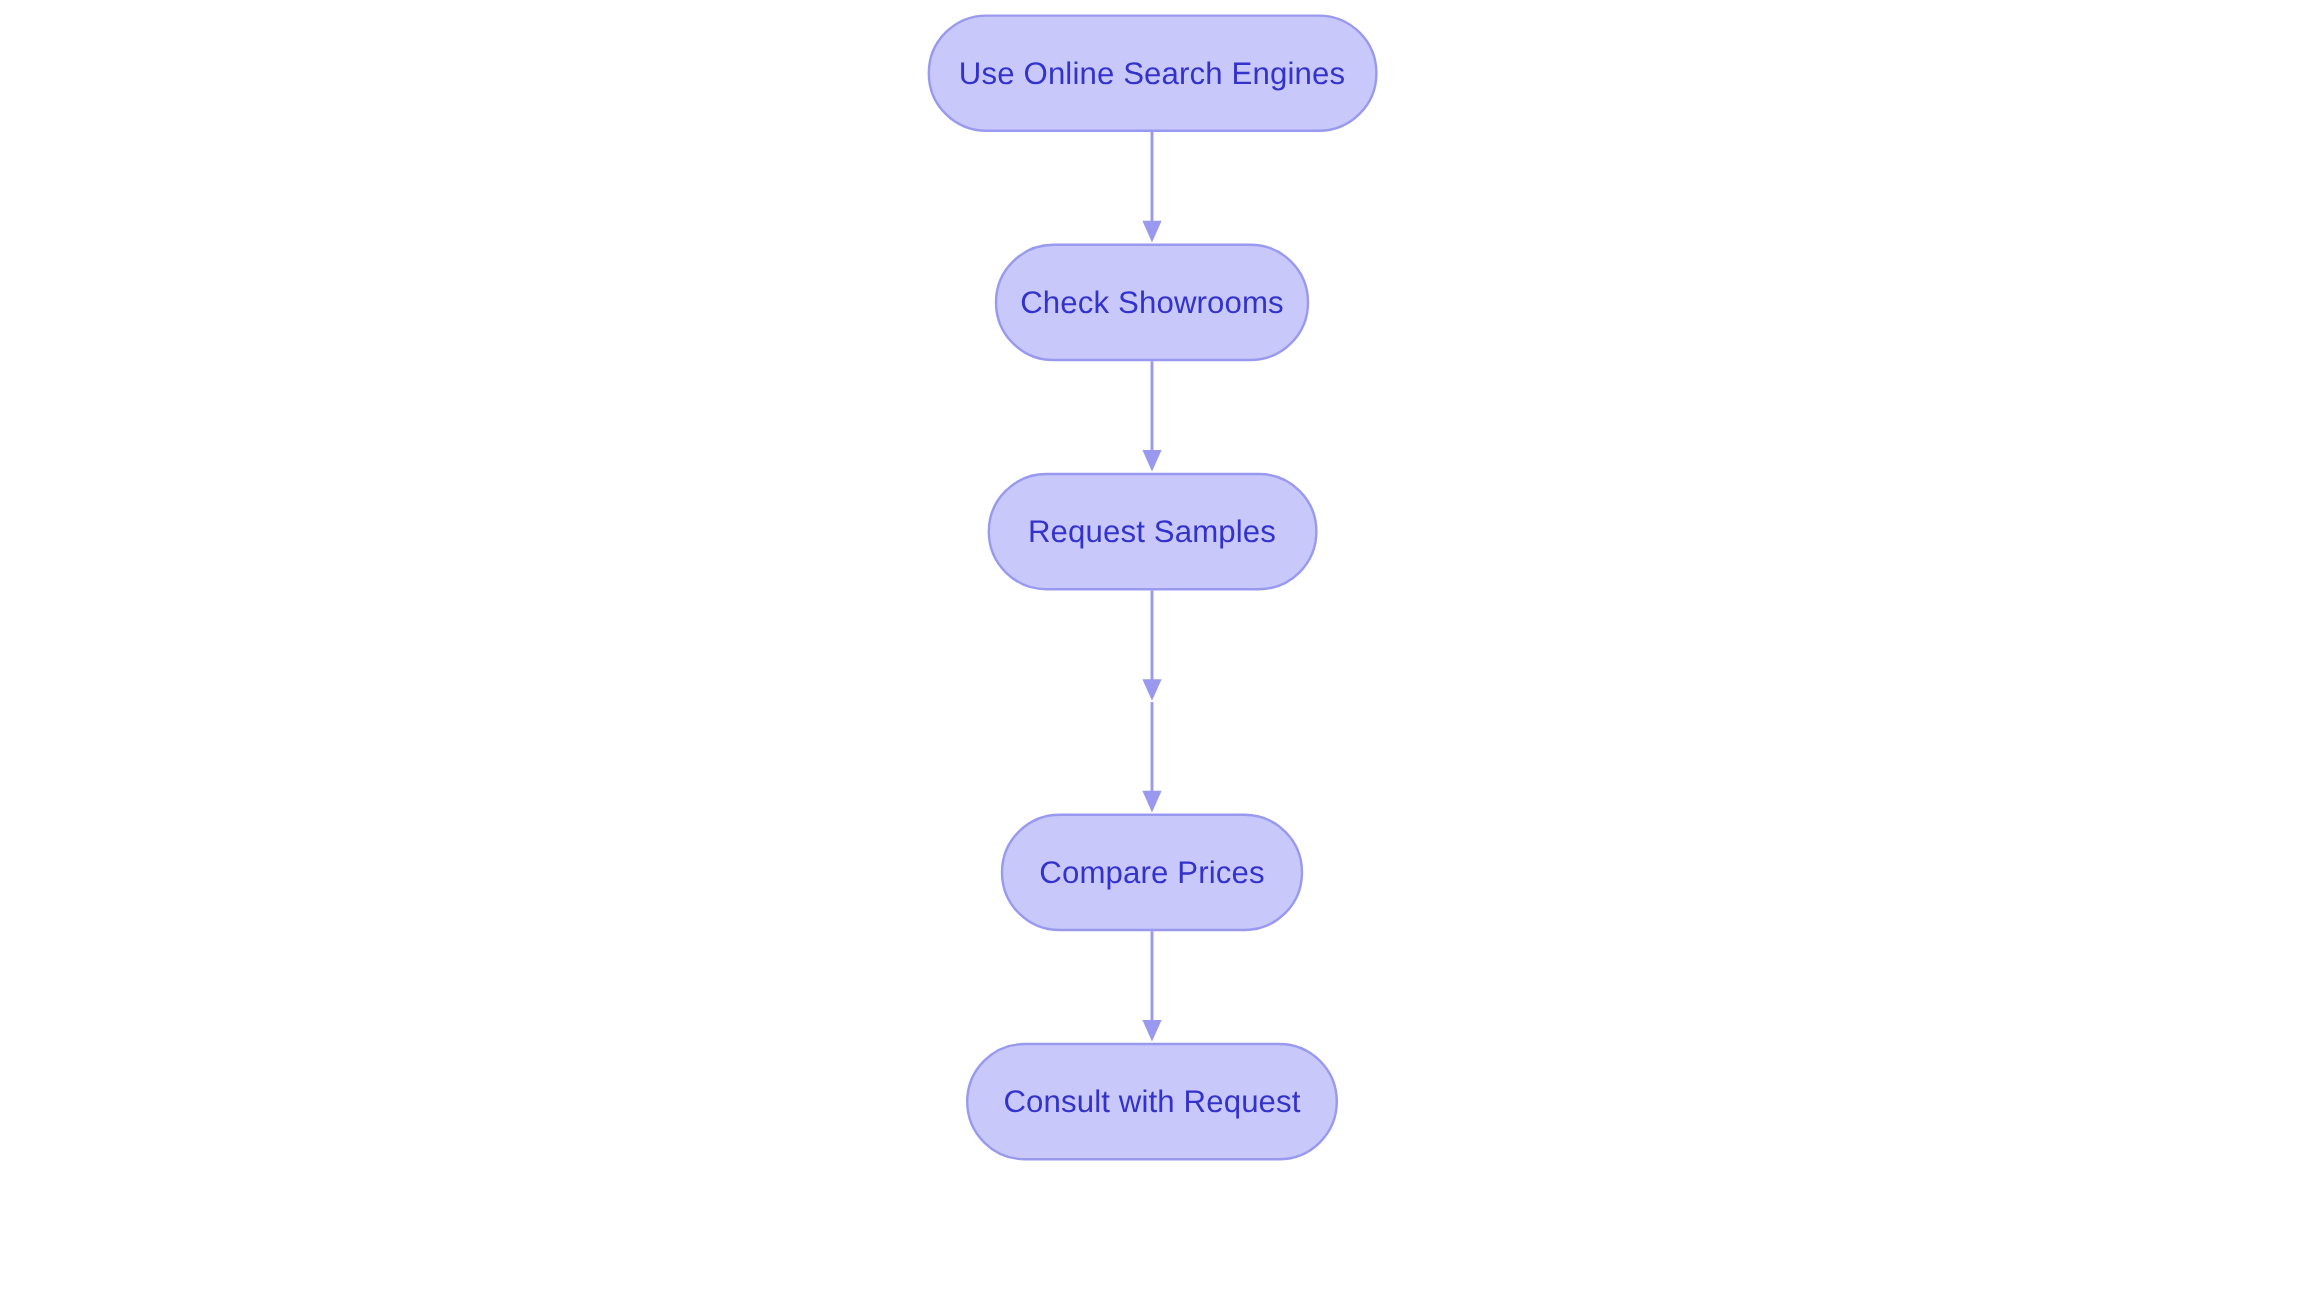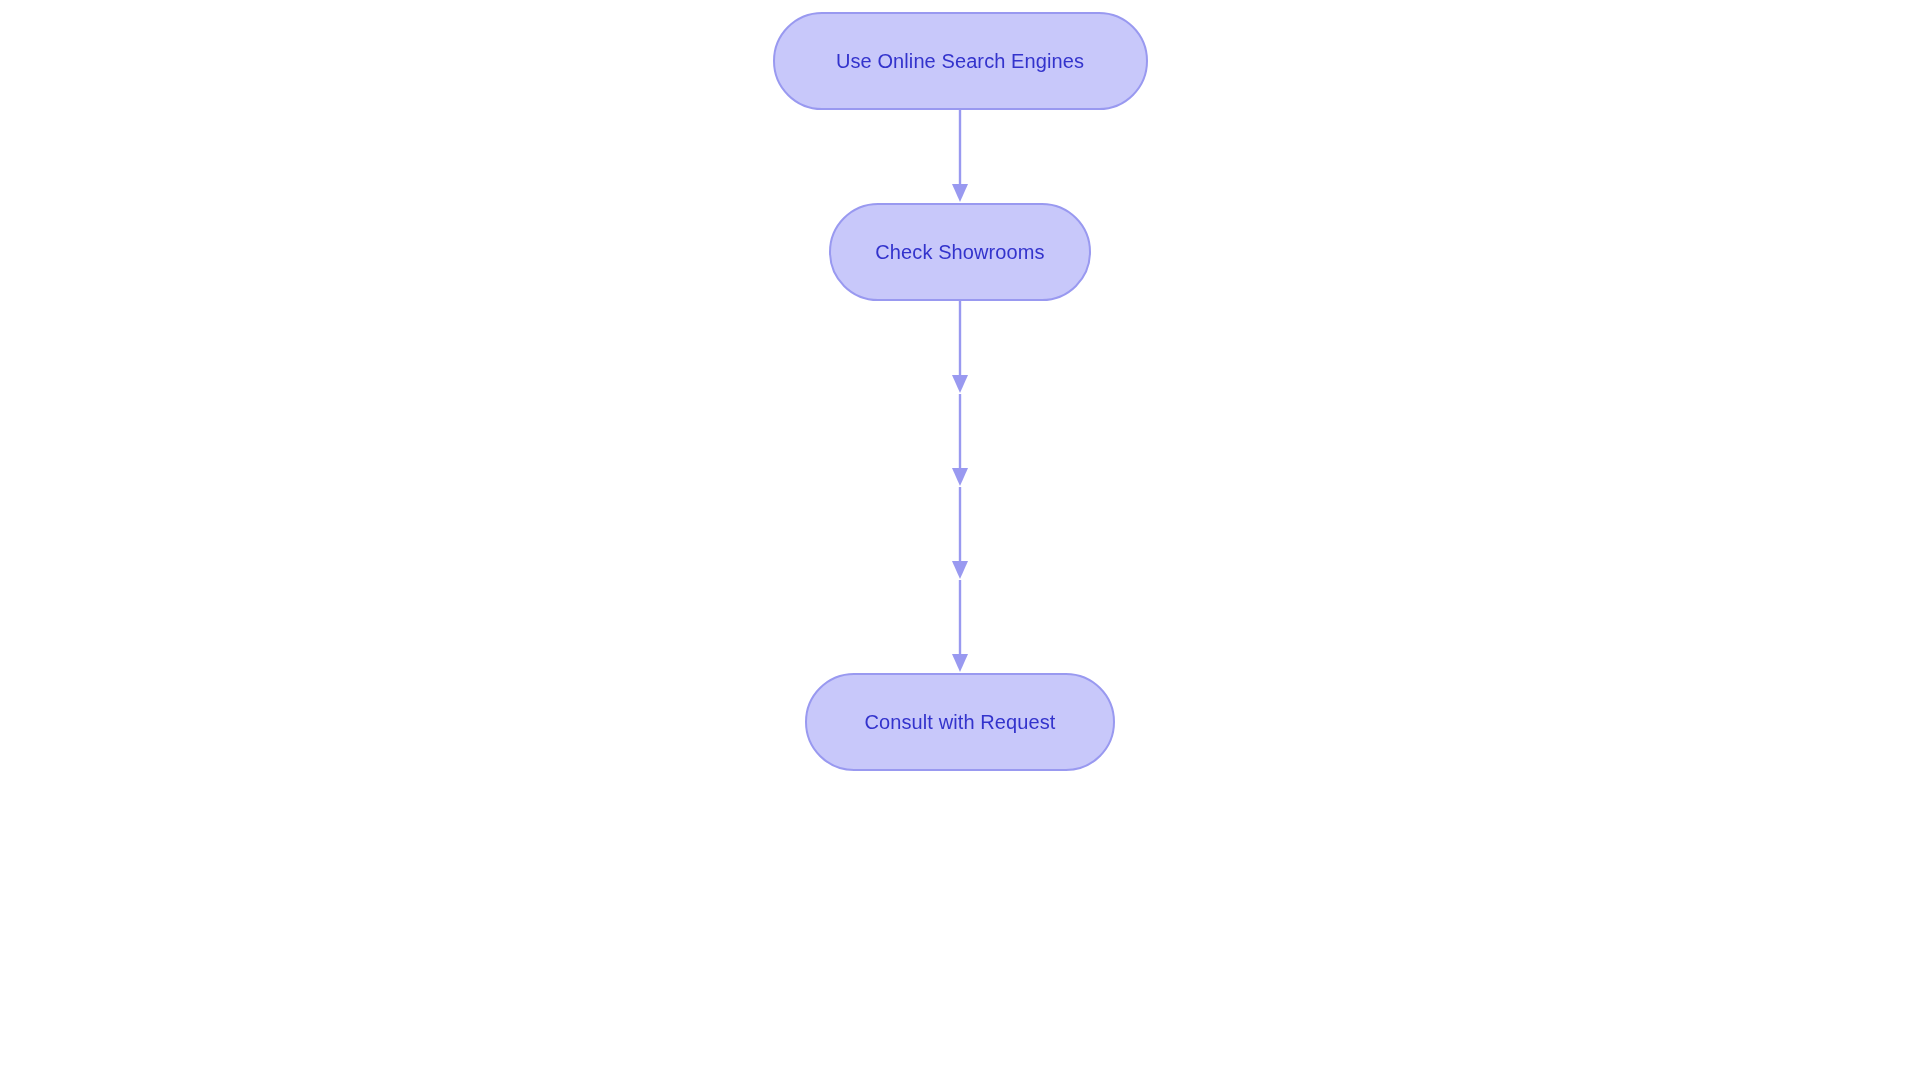--- a/index.html
+++ b/index.html
@@ -39,21 +39,21 @@
     border: 2px solid #9999f0;
     color: #3333cc;
     display: flex;
     align-items: center;
     justify-content: center;
     flex: 0 0 auto;
     white-space: nowrap;
   }
   .node-label {
     font-family: "Liberation Sans", sans-serif;
-    font-size: 20px;
+    font-size: 26px;
     line-height: 1;
     color: #3333cc;
     letter-spacing: 0.1px;
     font-weight: 400;
     padding: 0 34px;
   }
   
   .node-w1 { width: 375px; }
   .node-w2 { width: 262px; }
   .node-w3 { width: 275px; }
@@ -97,36 +97,42 @@
       <span class="node-label">Check Showrooms</span>
     </div>
 
     <div class="connector">
       <svg width="24" height="93" viewBox="0 0 24 93" xmlns="http://www.w3.org/2000/svg">
         <line x1="12" y1="0" x2="12" y2="79" stroke="#9999f0" stroke-width="2.4"></line>
         <polygon points="12,92 4,74 20,74" fill="#9999f0"></polygon>
       </svg>
     </div>
 
+    <div class="node node-w3">
+      <span class="node-label">Request Samples</span>
+    </div>
 
     <div class="connector">
       <svg width="24" height="93" viewBox="0 0 24 93" xmlns="http://www.w3.org/2000/svg">
         <line x1="12" y1="0" x2="12" y2="79" stroke="#9999f0" stroke-width="2.4"></line>
         <polygon points="12,92 4,74 20,74" fill="#9999f0"></polygon>
       </svg>
     </div>
 
 
     <div class="connector">
       <svg width="24" height="93" viewBox="0 0 24 93" xmlns="http://www.w3.org/2000/svg">
         <line x1="12" y1="0" x2="12" y2="79" stroke="#9999f0" stroke-width="2.4"></line>
         <polygon points="12,92 4,74 20,74" fill="#9999f0"></polygon>
       </svg>
     </div>
 
+    <div class="node node-w5">
+      <span class="node-label">Compare Prices</span>
+    </div>
 
     <div class="connector">
       <svg width="24" height="93" viewBox="0 0 24 93" xmlns="http://www.w3.org/2000/svg">
         <line x1="12" y1="0" x2="12" y2="79" stroke="#9999f0" stroke-width="2.4"></line>
         <polygon points="12,92 4,74 20,74" fill="#9999f0"></polygon>
       </svg>
     </div>
 
     <div class="node node-w6">
       <span class="node-label">Consult with Request</span>

